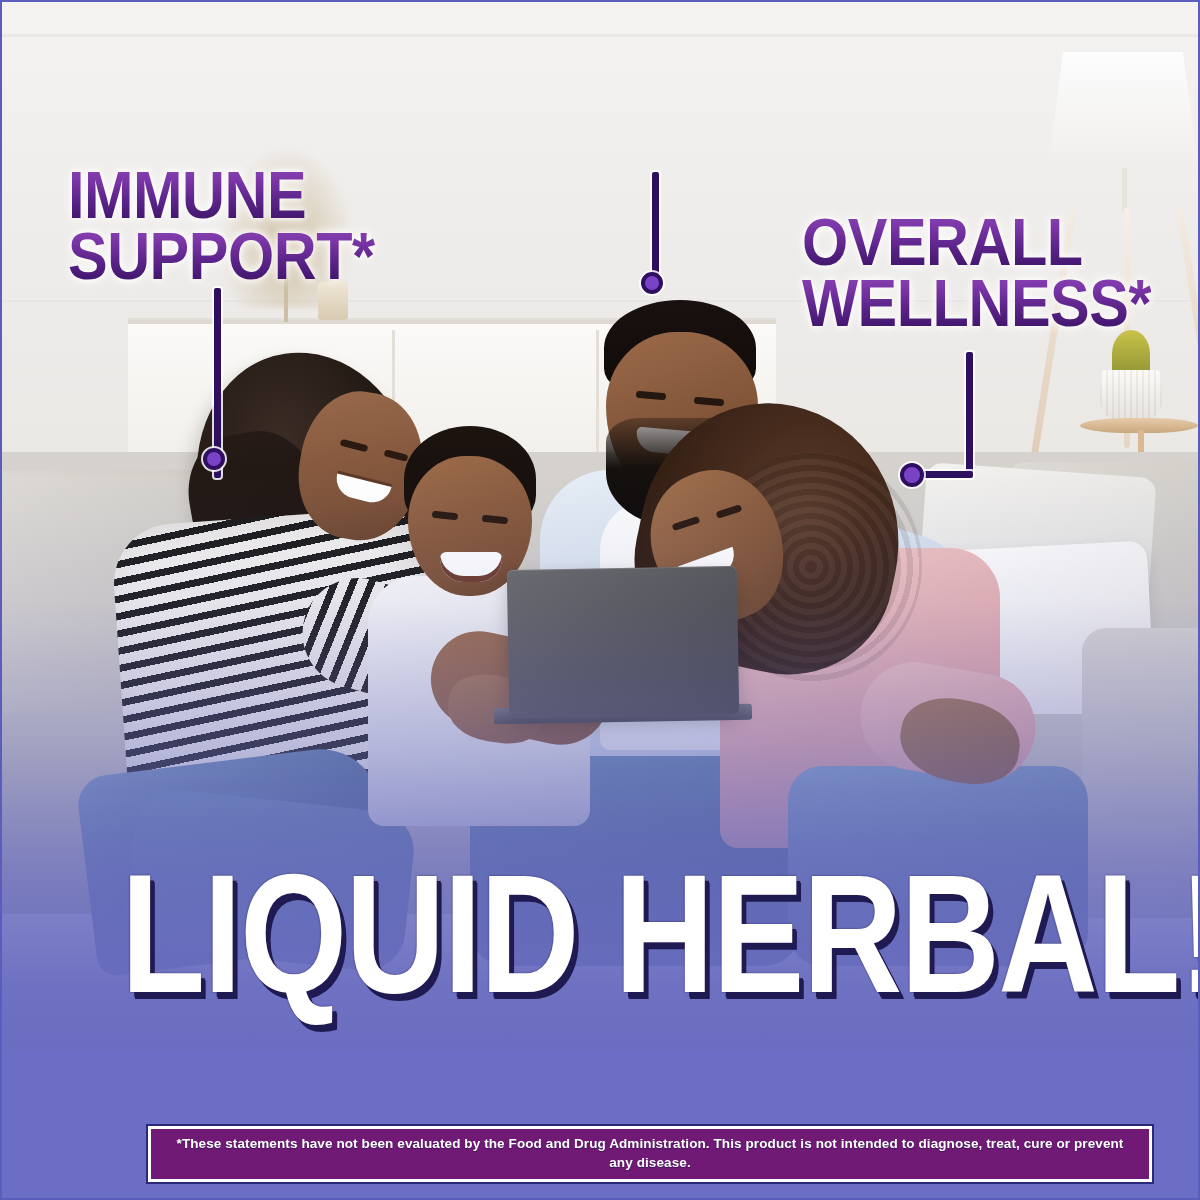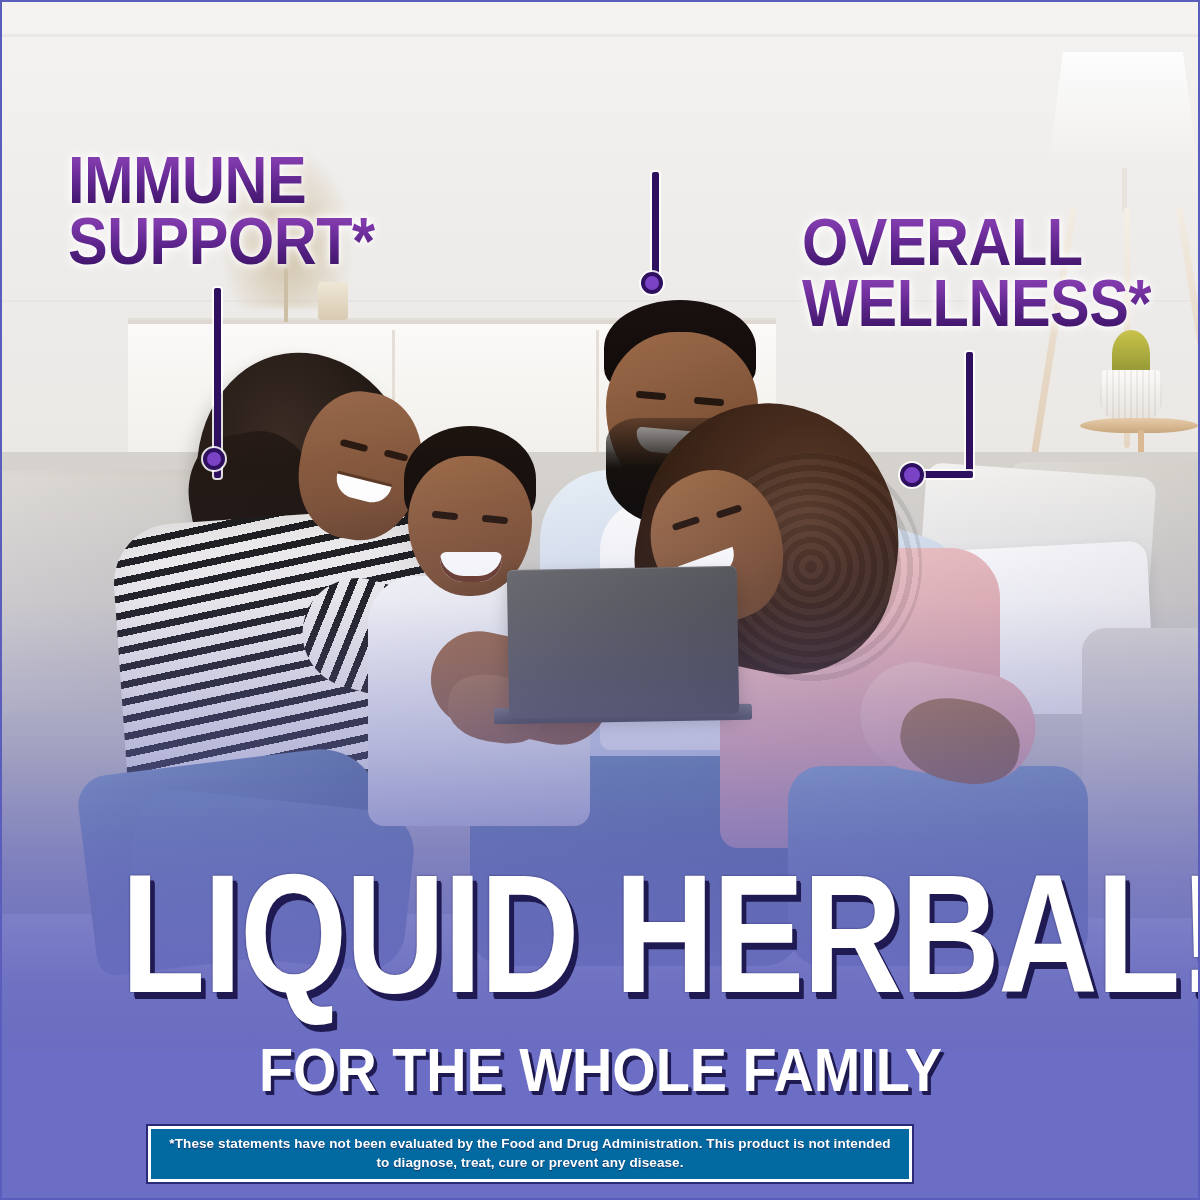--- a/index.html
+++ b/index.html
@@ -266,21 +266,21 @@
     background:linear-gradient(180deg,#8b44b4 0%,#7a35a6 26%,#5b2489 58%,#3a1265 100%);
     -webkit-background-clip:text;background-clip:text;color:transparent;
     -webkit-text-stroke:0;
     text-shadow:none;
     filter:drop-shadow(0 0 3px rgba(255,255,255,.95)) drop-shadow(0 0 6px rgba(255,255,255,.8));
     white-space:nowrap;
     transform:scaleX(.9);transform-origin:left center;
   }
   .callout.center .ln{transform-origin:center center;}
 
-  #co-immune{left:68px;top:150px;}
+  #co-immune{left:68px;top:165px;}
   #co-immune .ln{font-size:66px;}
   #co-usda{left:546px;top:32px;}
   #co-usda .ln{font-size:66px;}
   #co-overall{left:802px;top:212px;}
   #co-overall .ln{font-size:66px;}
 
   .conn{position:absolute;}
   .conn .vbar{position:absolute;width:7px;background:#2f1060;border-radius:2px;box-shadow:0 0 0 2px rgba(255,255,255,.85);}
   .conn .hbar{position:absolute;height:7px;background:#2f1060;border-radius:2px;box-shadow:0 0 0 2px rgba(255,255,255,.85);}
   .conn .dot{position:absolute;border-radius:50%;background:#7a43c6;border:4px solid #2f1060;box-shadow:0 0 0 2px rgba(255,255,255,.85);}
@@ -302,22 +302,22 @@
   .subline{
     display:inline-block;
     font-size:62px;font-weight:900;color:#ffffff;letter-spacing:0px;
     transform:scaleX(.9);
     text-shadow:3px 3px 0 #1f1a52, 4px 4px 0 #1f1a52;
     white-space:nowrap;
   }
 
   
   .disclaimer{
-    position:absolute;left:148px;top:1126px;width:764px;height:56px;
-    background:#0369a1;
+    position:absolute;left:148px;top:1126px;width:1004px;height:56px;
+    background:#701a75;
     border:3px solid #ffffff;
     outline:2px solid #2b2a79;
     display:flex;align-items:center;justify-content:center;
     padding:2px 18px;
   }
   .disclaimer p{
     margin:0;color:#ffffff;font-size:13.5px;font-weight:700;line-height:1.38;
     text-align:center;letter-spacing:.1px;
     text-shadow:0 1px 1px rgba(25,22,70,.65);
   }
@@ -431,22 +431,19 @@
   </div>
   <div class="conn">
     <div class="vbar" style="left:966px;top:352px;height:126px;"></div>
     <div class="hbar" style="left:918px;top:471px;width:55px;"></div>
     <div class="dot" style="left:900px;top:463px;width:24px;height:24px;"></div>
   </div>
 
   <div class="headline-wrap">
     <span class="headline">LIQUID HERBAL!</span>
   </div>
-  <div class="subline-wrap">
-    <span class="subline">FOR THE WHOLE FAMILY</span>
-  </div>
 
   <div class="disclaimer">
     <p>*These statements have not been evaluated by the Food and Drug Administration. This product is not intended to diagnose, treat, cure or prevent any disease.</p>
   </div>
 
   <div class="scene-border"></div>
 </div>
 
 </body></html>

